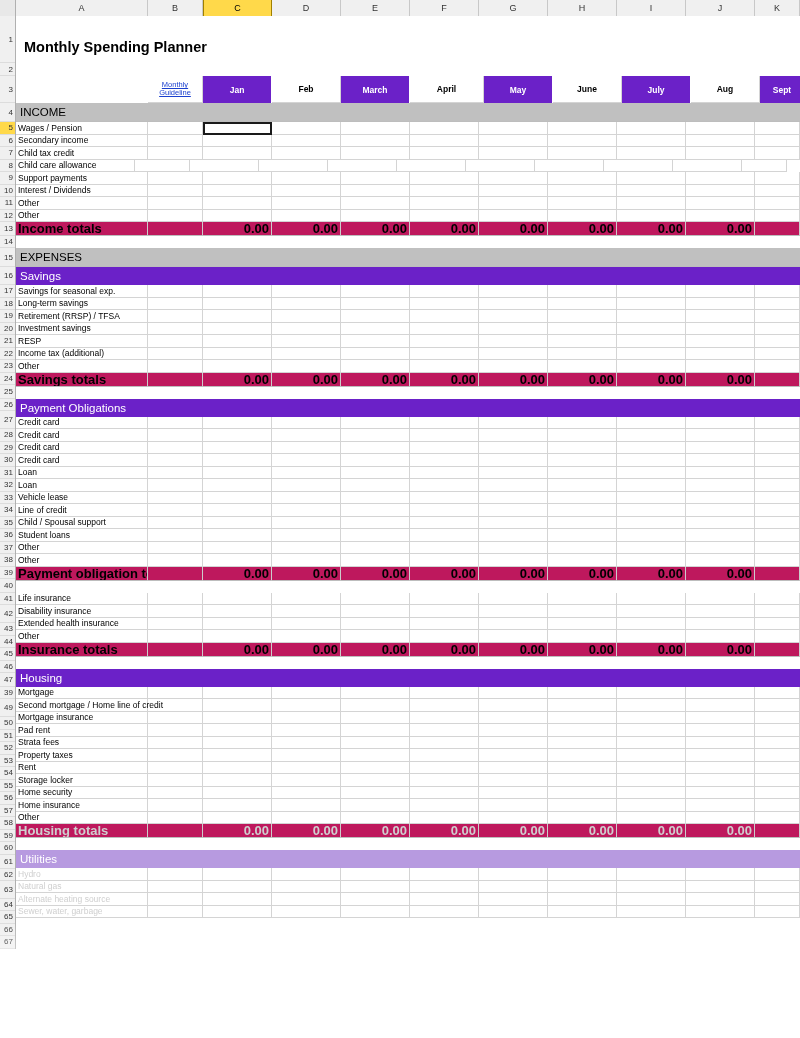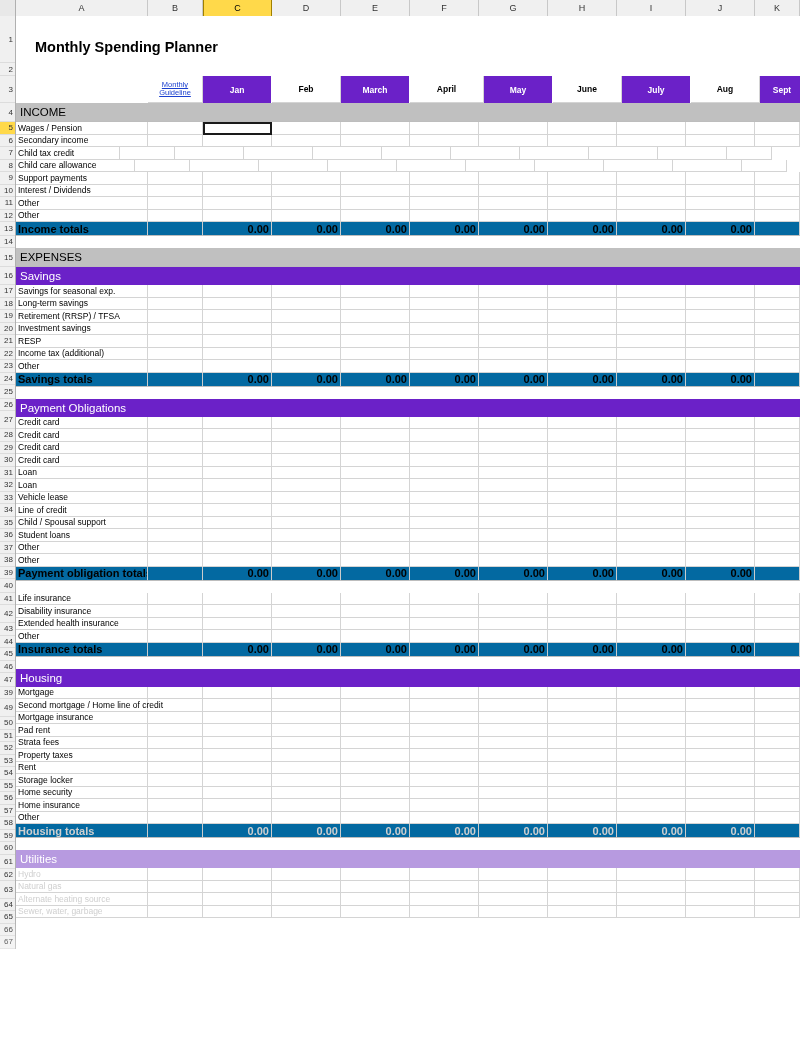--- a/index.html
+++ b/index.html
@@ -126,23 +126,23 @@
     border-right: none;
     border-bottom: none;
     padding-left: 4px;
   }
   .catbar-blank { background: #6b21c8; border-right: none; border-bottom: none; }
 
   .catbar.lav { background: #b79ae0; color: #ffffff; }
   .catbar-blank.lav { background: #b79ae0; }
 
   .totalrow {
-    background: #0369a1;
+    background: #be185d;
     font-weight: bold;
-    font-size: 11px;
+    font-size: 13px;
     border-bottom: 1px solid #bdbdbd;
     border-right: 1px solid #cccccc;
   }
   .totalrow.faded { color: #8a8a8a; }
   .itemlabel.faded { color: #c9c9c9; }
   .cell.faded { color: #cfcfcf; }
 
   
   .cell.selected {
     border: 2px solid #1a1a1a;
@@ -246,21 +246,21 @@
       <div class="rowhead" style="height:18px">63</div>
       <div class="rowhead" style="height:12.5px">64</div>
       <div class="rowhead" style="height:12.5px">65</div>
       <div class="rowhead" style="height:12.5px">66</div>
       <div class="rowhead" style="height:12.5px">67</div>
     </div>
 
     <div class="cells-col">
 
       <div class="row blankrow" style="height:47px">
-        <div class="cell title-cell" style="width:400px;height:47px;padding-left:19px;align-items:flex-end;padding-bottom:8px">Monthly Spending Planner</div>
+        <div class="cell title-cell" style="width:400px;height:47px;padding-left:8px;align-items:flex-end;padding-bottom:8px">Monthly Spending Planner</div>
         <div class="cell noborder" style="width:384px;height:47px"></div>
       </div>
 
       <div class="row blankrow" style="height:13px">
         <div class="cell noborder" style="width:784px;height:13px"></div>
       </div>
 
       <div class="row" style="height:27px">
         <div class="cell noborder" style="width:132px;height:27px"></div>
         <div class="cell guideline" style="width:55px;height:27px">
@@ -303,21 +303,21 @@
         <div class="cell" style="width:69px;height:12.5px"></div>
         <div class="cell" style="width:69px;height:12.5px"></div>
         <div class="cell" style="width:69px;height:12.5px"></div>
         <div class="cell" style="width:69px;height:12.5px"></div>
         <div class="cell" style="width:69px;height:12.5px"></div>
         <div class="cell" style="width:69px;height:12.5px"></div>
         <div class="cell" style="width:69px;height:12.5px"></div>
         <div class="cell" style="width:45px;height:12.5px"></div>
       </div>
       <div class="row" style="height:12.5px">
-        <div class="cell itemlabel" style="width:104px;height:12.5px">Child tax credit</div>
+        <div class="cell itemlabel" style="width:132px;height:12.5px">Child tax credit</div>
         <div class="cell" style="width:55px;height:12.5px"></div>
         <div class="cell" style="width:69px;height:12.5px"></div>
         <div class="cell" style="width:69px;height:12.5px"></div>
         <div class="cell" style="width:69px;height:12.5px"></div>
         <div class="cell" style="width:69px;height:12.5px"></div>
         <div class="cell" style="width:69px;height:12.5px"></div>
         <div class="cell" style="width:69px;height:12.5px"></div>
         <div class="cell" style="width:69px;height:12.5px"></div>
         <div class="cell" style="width:69px;height:12.5px"></div>
         <div class="cell" style="width:45px;height:12.5px"></div>

